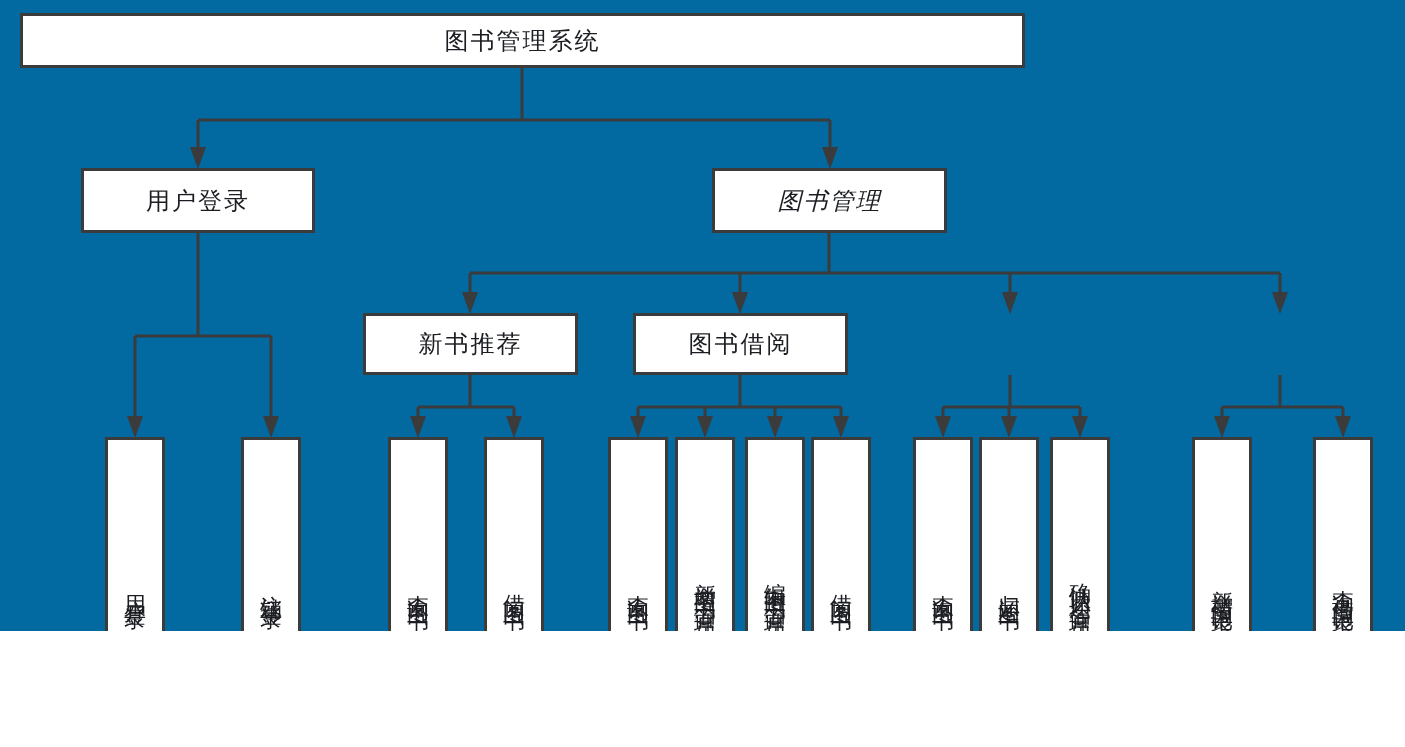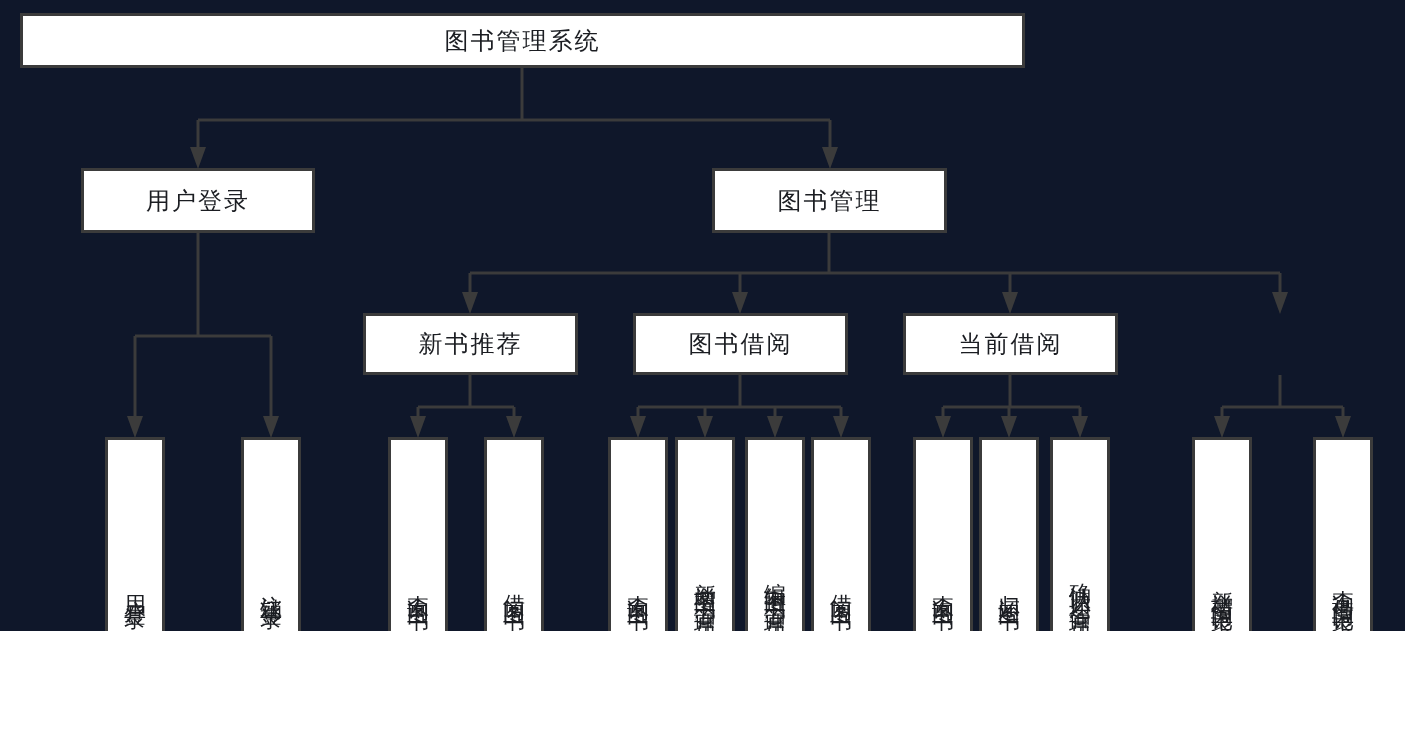--- a/index.html
+++ b/index.html
@@ -1,20 +1,20 @@
 <!DOCTYPE html>
 <html><head>
 <meta charset="utf-8">
 <style>
   html, body { margin: 0; padding: 0; background: #ffffff; }
   .canvas {
     position: relative;
     width: 1405px;
     height: 631px;
-    background: #0f172a;
+    background: #0369a1;
     font-family: "Liberation Sans", "DejaVu Sans", sans-serif;
     overflow: hidden;
   }
   svg.wires { position: absolute; left: 0; top: 0; z-index: 1; }
   .node {
     position: absolute;
     box-sizing: border-box;
     border: 3px solid #3b3b3b;
     background: #ffffff;
     display: flex;
@@ -129,32 +129,29 @@
     </g>
   </svg>
 
   <div class="node" style="left:20px; top:13px; width:1005px; height:55px;">
     <span>图书管理系统</span>
   </div>
 
   <div class="node" style="left:81px; top:168px; width:234px; height:65px;">
     <span>用户登录</span>
   </div>
-  <div class="node" style="left:712px; top:168px; width:235px; height:65px;">
+  <div class="node" style="left:712px; top:168px; width:235px; height:65px;font-style:italic;">
     <span>图书管理</span>
   </div>
 
   <div class="node" style="left:633px; top:313px; width:215px; height:62px;">
     <span>图书借阅</span>
   </div>
   <div class="node" style="left:363px; top:313px; width:215px; height:62px;">
     <span>新书推荐</span>
-  </div>
-  <div class="node" style="left:903px; top:313px; width:215px; height:62px;">
-    <span>当前借阅</span>
   </div>
 
   <div class="vnode" style="left:105px;">
     <span>用户登录</span>
   </div>
   <div class="vnode" style="left:241px;">
     <span>注销登录</span>
   </div>
   <div class="vnode" style="left:388px;">
     <span>查询图书</span>

